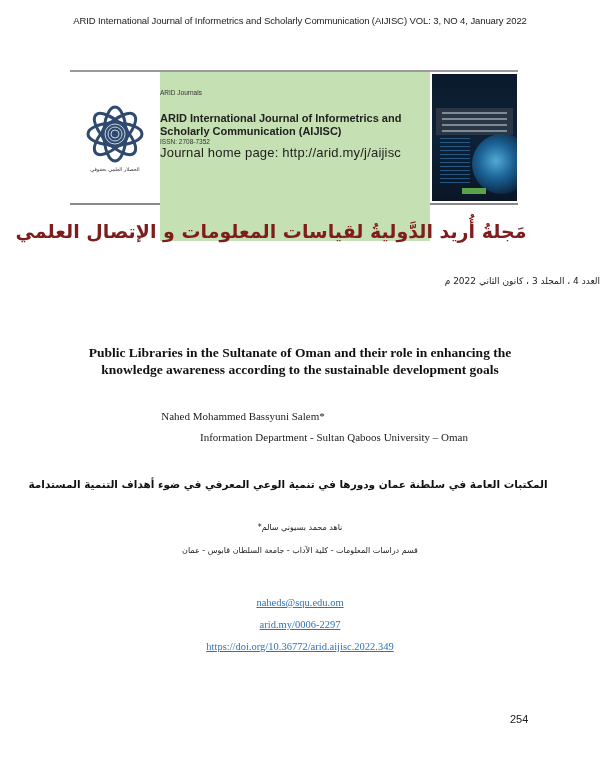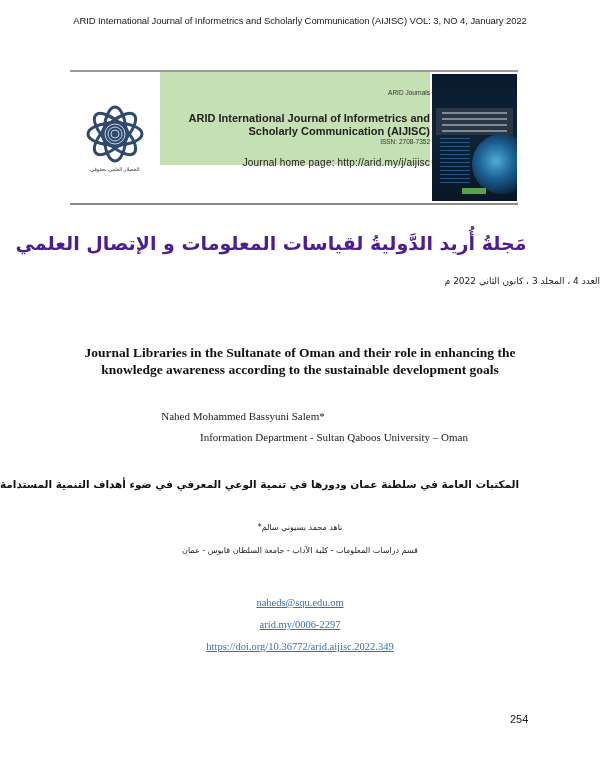--- a/index.html
+++ b/index.html
@@ -1,38 +1,38 @@
 <!DOCTYPE html>
 <html><head>
 <meta charset="utf-8">
 <style>
   html, body { margin:0; padding:0; background:#ffffff; }
   body { width:600px; height:776px; position:relative; overflow:hidden; font-family:"Liberation Serif", serif; color:#111; }
   .running-header { position:absolute; top:15px; left:0; width:600px; text-align:center; font-family:"Liberation Sans", sans-serif; font-size:9.5px; color:#222; letter-spacing:-0.1px; }
   .masthead { position:absolute; left:70px; top:70px; width:448px; height:131px; border-top:2px solid #9a9a9a; border-bottom:2px solid #8a8a8a; }
   .logo-area { position:absolute; left:0; top:0; width:90px; height:131px; display:flex; flex-direction:column; align-items:center; justify-content:center; }
   .logo-caption { font-family:"DejaVu Sans", sans-serif; font-size:5px; color:#333; margin-top:2px; direction:rtl; }
-  .green-panel { position:absolute; left:90px; top:0; width:270px; height:93px; background:#c5e0b3; text-align:right; font-family:"Liberation Sans", sans-serif; }
+  .green-panel { position:absolute; left:90px; top:0; width:270px; height:169px; background:#c5e0b3; text-align:left; font-family:"Liberation Sans", sans-serif; }
   .gp-small { font-size:6.5px; color:#333; margin-top:17px; }
   .gp-title { font-size:11px; font-weight:bold; color:#222; line-height:13px; margin-top:16px; }
   .gp-issn { font-size:6.5px; color:#333; margin-top:0px; }
-  .gp-home { font-size:10px; color:#222; margin-top:12px; letter-spacing:0.2px; }
+  .gp-home { font-size:13px; color:#222; letter-spacing:0.2px; }
   .cover { position:absolute; left:362px; top:2px; width:85px; height:127px; background:linear-gradient(180deg,#0a1a2c 0%,#0d2238 50%,#0a1626 100%); overflow:hidden; }
   .cover-arid { position:absolute; top:4px; left:0; width:85px; text-align:center; font-family:"Liberation Sans", sans-serif; font-size:24px; color:#d8dde3; letter-spacing:1px;margin-top:32px; }
   .cover-band { position:absolute; top:34px; left:4px; width:77px; height:27px; background:#2a3644; }
   .cover-band div { height:2px; background:#7d8b99; margin:4px 6px 0 6px; }
   .cover-globe { position:absolute; left:40px; top:60px; width:60px; height:60px; border-radius:50%; background:radial-gradient(circle at 40% 45%, #5ec3f0 0%, #1f6fa8 35%, #0b2a48 70%, transparent 72%); opacity:0.85; }
   .cover-lines { position:absolute; left:8px; top:64px; width:30px; height:45px; background:repeating-linear-gradient(180deg,#3b7db4 0 1px,transparent 1px 4px); opacity:0.6; }
   .cover-logo { position:absolute; left:30px; top:114px; width:24px; height:6px; background:#5aa24a; }
-  .ar-title { position:absolute; top:232px; left:0; width:542px; text-align:center; direction:rtl; font-family:"DejaVu Sans", sans-serif; font-weight:bold; font-size:19px; color:#4c1d95; }
+  .ar-title { position:absolute; top:220px; left:0; width:542px; text-align:center; direction:rtl; font-family:"DejaVu Sans", sans-serif; font-weight:bold; font-size:19px; color:#7f1d1d; }
   .ar-issue { position:absolute; top:276px; left:0; width:600px; text-align:right; direction:rtl; font-family:"DejaVu Sans", sans-serif; font-size:9px; color:#222; }
   .en-title { position:absolute; top:344px; left:50px; width:500px; text-align:center; font-family:"Liberation Serif", serif; font-weight:bold; font-size:13.5px; line-height:17px; color:#111; }
   .author { position:absolute; top:410px; left:0; width:486px; text-align:center; font-size:11px; color:#222; }
   .affil { position:absolute; top:431px; left:0; width:600px; text-align:center; font-size:11px; color:#222;padding-left:34px; }
-  .ar-paper-title { position:absolute; top:478px; left:0; width:576px; text-align:left; direction:rtl; font-family:"DejaVu Sans", sans-serif; font-weight:bold; font-size:10.5px; color:#111; }
+  .ar-paper-title { position:absolute; top:478px; left:0; width:576px; text-align:center; direction:rtl; font-family:"DejaVu Sans", sans-serif; font-weight:bold; font-size:10.5px; color:#111; }
   .ar-author { position:absolute; top:523px; left:0; width:600px; text-align:center; direction:rtl; font-family:"DejaVu Sans", sans-serif; font-size:8px; color:#222; }
   .ar-affil { position:absolute; top:546px; left:0; width:600px; text-align:center; direction:rtl; font-family:"DejaVu Sans", sans-serif; font-size:8px; color:#222; }
   .link { position:absolute; left:0; width:600px; text-align:center; font-size:10.5px; }
   .link a { color:#2e74b5; text-decoration:underline; }
   .page-num { position:absolute; top:713px; left:510px; font-family:"Liberation Sans", sans-serif; font-size:11px; color:#222; }
 </style>
 </head>
 <body>
 
 <div class="running-header">ARID International Journal of Informetrics and Scholarly Communication (AIJISC) VOL: 3, NO 4, January 2022</div>
@@ -73,21 +73,21 @@
     <div class="cover-lines"></div>
     <div class="cover-globe"></div>
     <div class="cover-logo"></div>
   </div>
 </div>
 
 <div class="ar-title">مَجلةُ أُريد الدَّوليةُ لقياسات المعلومات و الإتصال العلمي</div>
 <div class="ar-issue">العدد 4 ، المجلد 3 ، كانون الثاني 2022 م</div>
 
 <div class="en-title">
-  <div>Journal Libraries in the Sultanate of Oman and their role in enhancing the</div>
+  <div>Public Libraries in the Sultanate of Oman and their role in enhancing the</div>
   <div>knowledge awareness according to the sustainable development goals</div>
 </div>
 
 <div class="author">Nahed Mohammed Bassyuni Salem*</div>
 <div class="affil">Information Department - Sultan Qaboos University – Oman</div>
 
 <div class="ar-paper-title">المكتبات العامة في سلطنة عمان ودورها في تنمية الوعي المعرفي في ضوء أهداف التنمية المستدامة</div>
 <div class="ar-author">ناهد محمد بسيوني سالم*</div>
 <div class="ar-affil">قسم دراسات المعلومات - كلية الآداب - جامعة السلطان قابوس - عمان</div>
 

